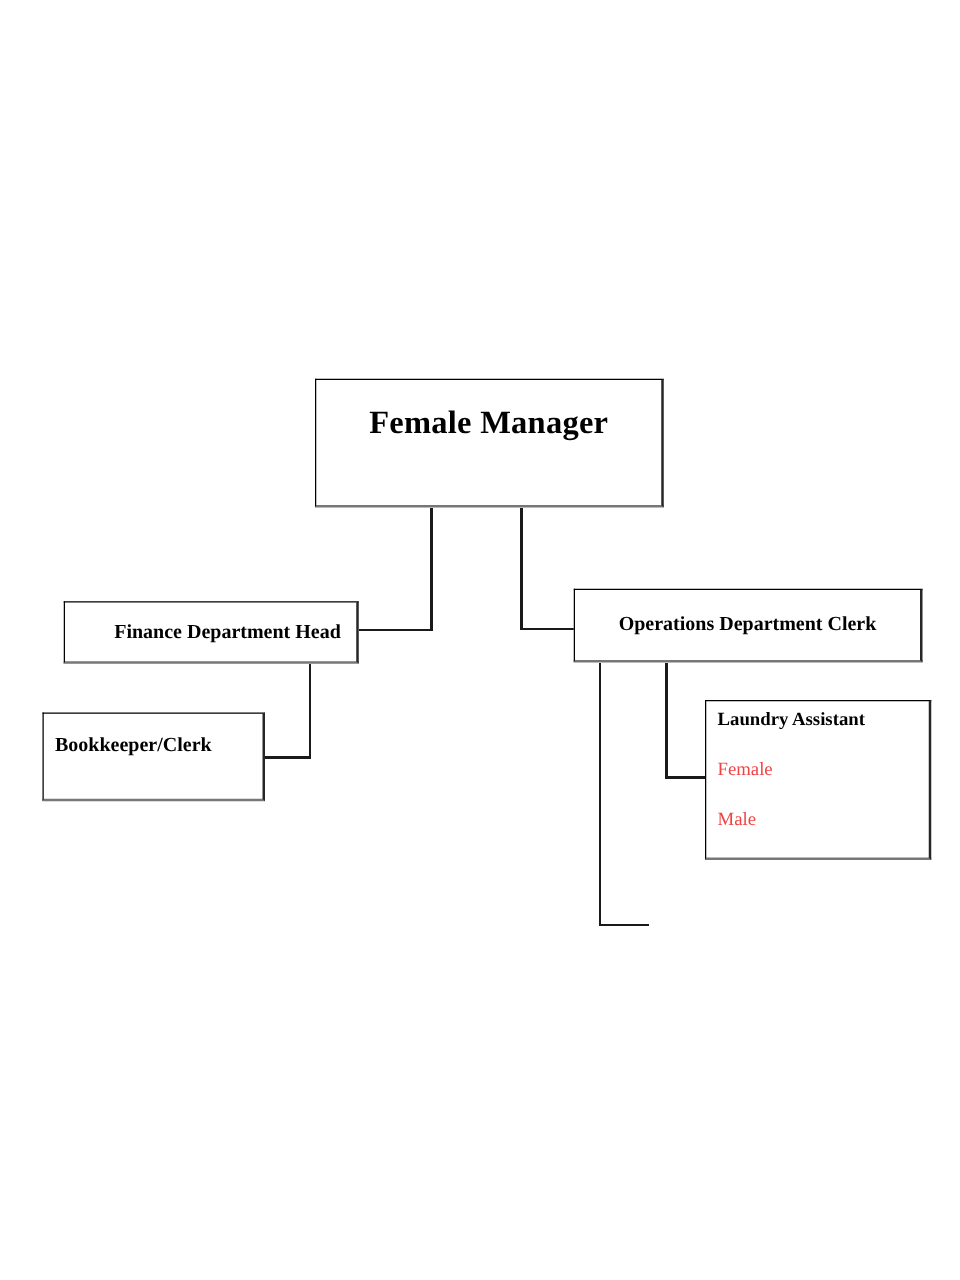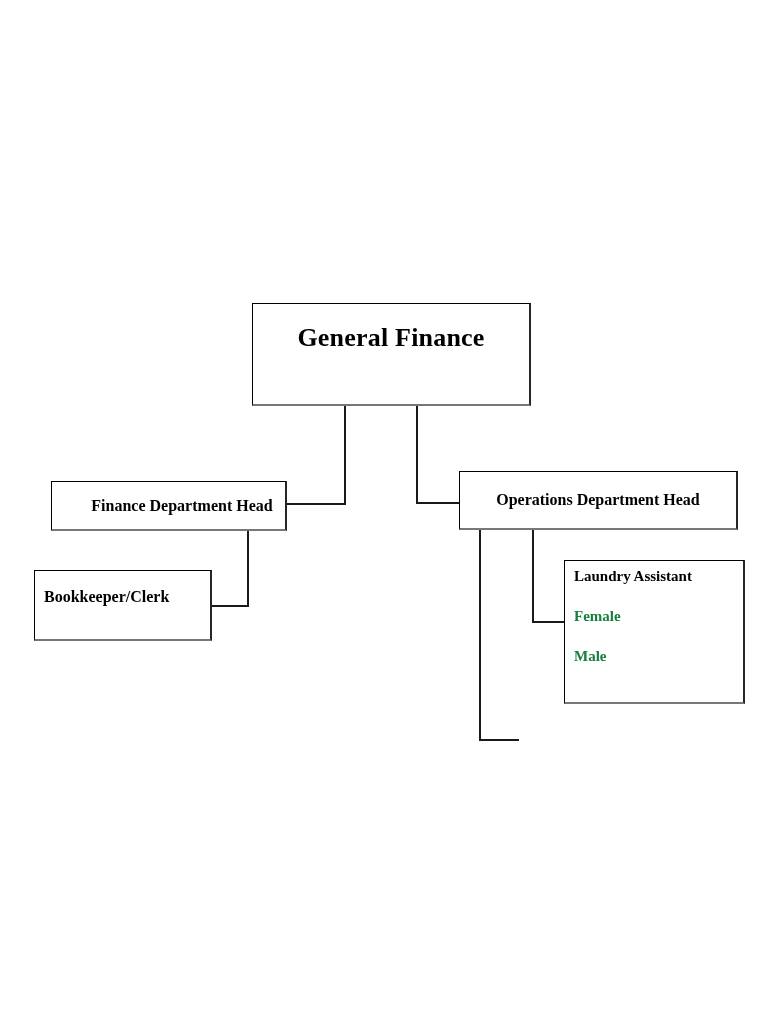--- a/index.html
+++ b/index.html
@@ -46,22 +46,22 @@
     border-bottom-width: 2px;
     border-right-width: 2px;
     z-index: 2;
   }
   .node-label {
     font-weight: bold;
     color: #000000;
     white-space: nowrap;
   }
   .node-sub {
-    font-weight: bold;
-    color: #15803d;
+    font-weight: normal;
+    color: #ef4444;
     white-space: nowrap;
   }
 
   
   #node-general-manager {
     left: 252px;  top: 303px;
     width: 279px; height: 103px;
     padding-top: 19px;
     text-align: center;
   }
@@ -92,21 +92,21 @@
     left: 459px;  top: 471px;
     width: 279px; height: 59px;
     display: flex;
     align-items: center;
     justify-content: center;
   }
   #node-operations .node-label { font-size: 16px; }
 
   #node-laundry {
     left: 564px;  top: 560px;
-    width: 181px; height: 144px;
+    width: 181px; height: 128px;
     padding-left: 9px;
     padding-top: 7px;
   }
   #node-laundry .node-label { font-size: 15px; display: block; }
   #node-laundry .node-sub {
     font-size: 15px;
     display: block;
     margin-top: 23px;
   }
 
@@ -133,29 +133,29 @@
 
       <path d="M 248 531 L 248 606 L 212 606"></path>
 
       <path d="M 533 530 L 533 622 L 564 622"></path>
 
       <path d="M 480 530 L 480 740 L 519 740"></path>
     </g>
   </svg>
 
   <div class="node" id="node-general-manager">
-    <span class="node-label">General Finance</span>
+    <span class="node-label">Female Manager</span>
   </div>
 
   <div class="node" id="node-finance">
     <span class="node-label">Finance Department Head</span>
   </div>
 
   <div class="node" id="node-operations">
-    <span class="node-label">Operations Department Head</span>
+    <span class="node-label">Operations Department Clerk</span>
   </div>
 
   <div class="node" id="node-bookkeeper">
     <span class="node-label">Bookkeeper/Clerk</span>
   </div>
 
   <div class="node" id="node-laundry">
     <span class="node-label">Laundry Assistant</span>
     <span class="node-sub">Female</span>
     <span class="node-sub">Male</span>

